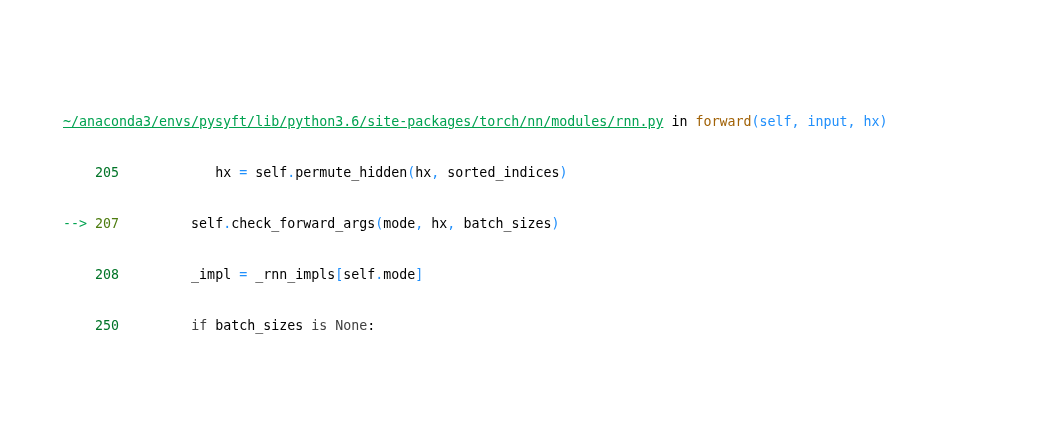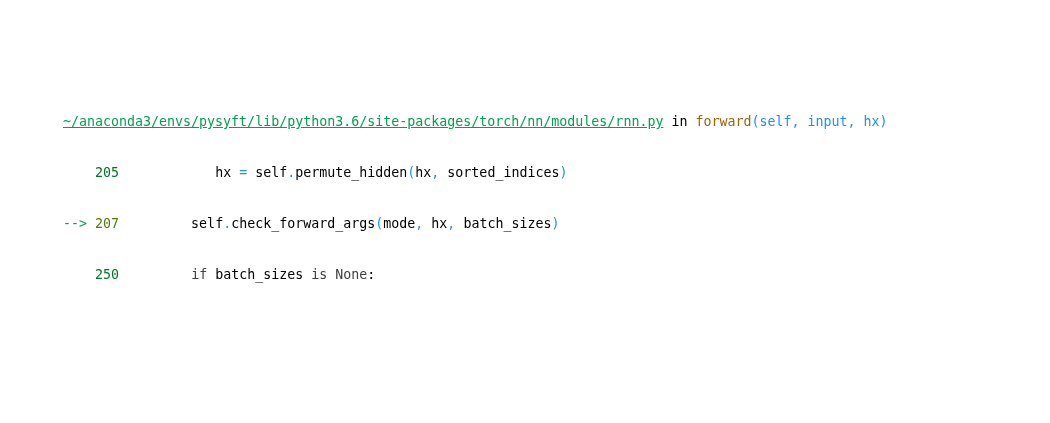--- a/index.html
+++ b/index.html
@@ -22,20 +22,21 @@
 </head>
 <body>
 
 <div class="tb">
 
   
   <div>
     <div class="line"><span class="path">~/anaconda3/envs/pysyft/lib/python3.6/site-packages/torch/nn/modules/rnn.py</span><span> in </span><span class="fn">forward</span><span class="args">(self, input, hx)</span></div>
     <div class="line"><span class="lnum">    </span><span class="lnum">205</span><span>            hx </span><span class="op">=</span><span> self</span><span class="op">.</span><span>permute_hidden</span><span class="op">(</span><span>hx</span><span class="op">,</span><span> sorted_indices</span><span class="op">)</span></div>
     <div class="line"><span class="arrow">--&gt; </span><span class="arrowlnum">207</span><span>         self</span><span class="op">.</span><span>check_forward_args</span><span class="op">(</span><span>mode</span><span class="op">,</span><span> hx</span><span class="op">,</span><span> batch_sizes</span><span class="op">)</span></div>
+    <div class="line"><span class="lnum">    </span><span class="lnum">208</span><span>         _impl </span><span class="op">=</span><span> _rnn_impls</span><span class="op">[</span><span>self</span><span class="op">.</span><span>mode</span><span class="op">]</span></div>
     <div class="line"><span class="lnum">    </span><span class="lnum">250</span><span>         </span><span class="kw2">if</span><span> batch_sizes </span><span class="kw2">is</span><span> </span><span class="kw2">None</span><span>:</span></div>
   </div>
 
   
 
   
   
 
   
 

